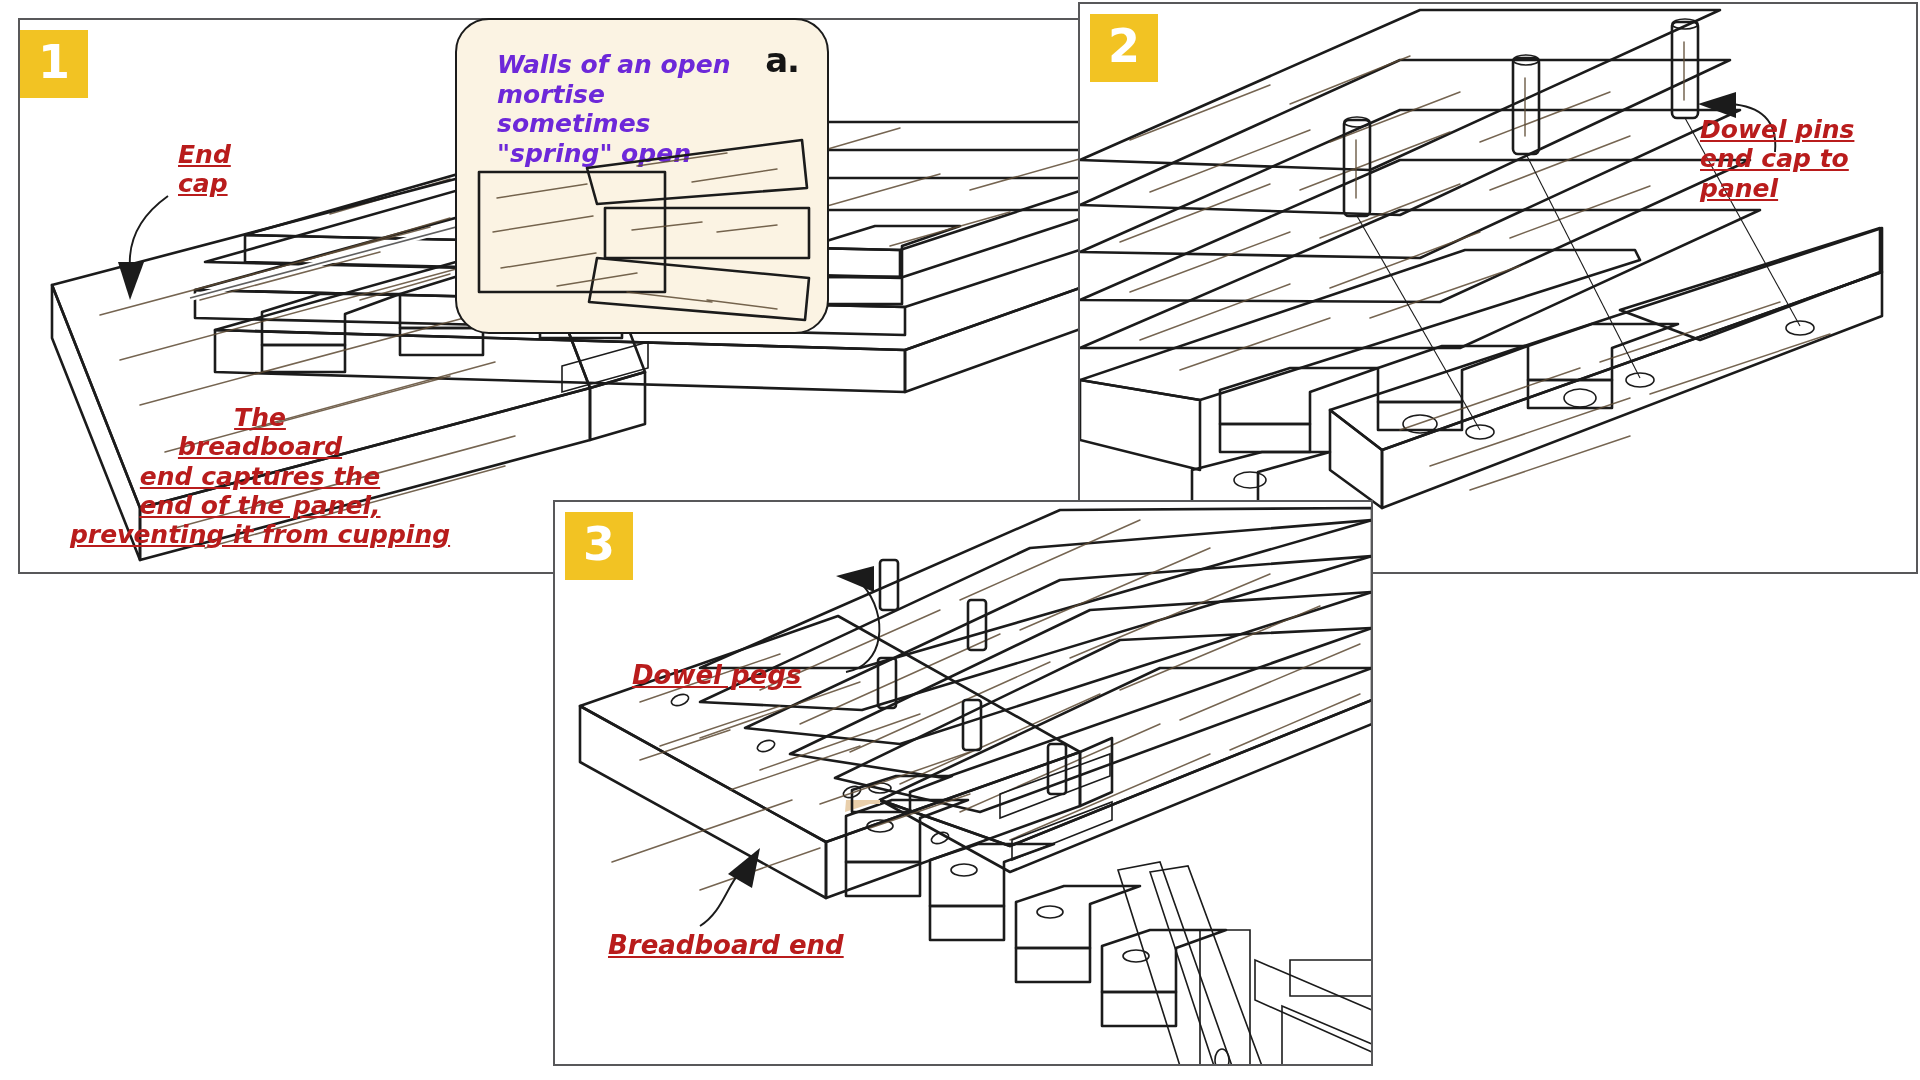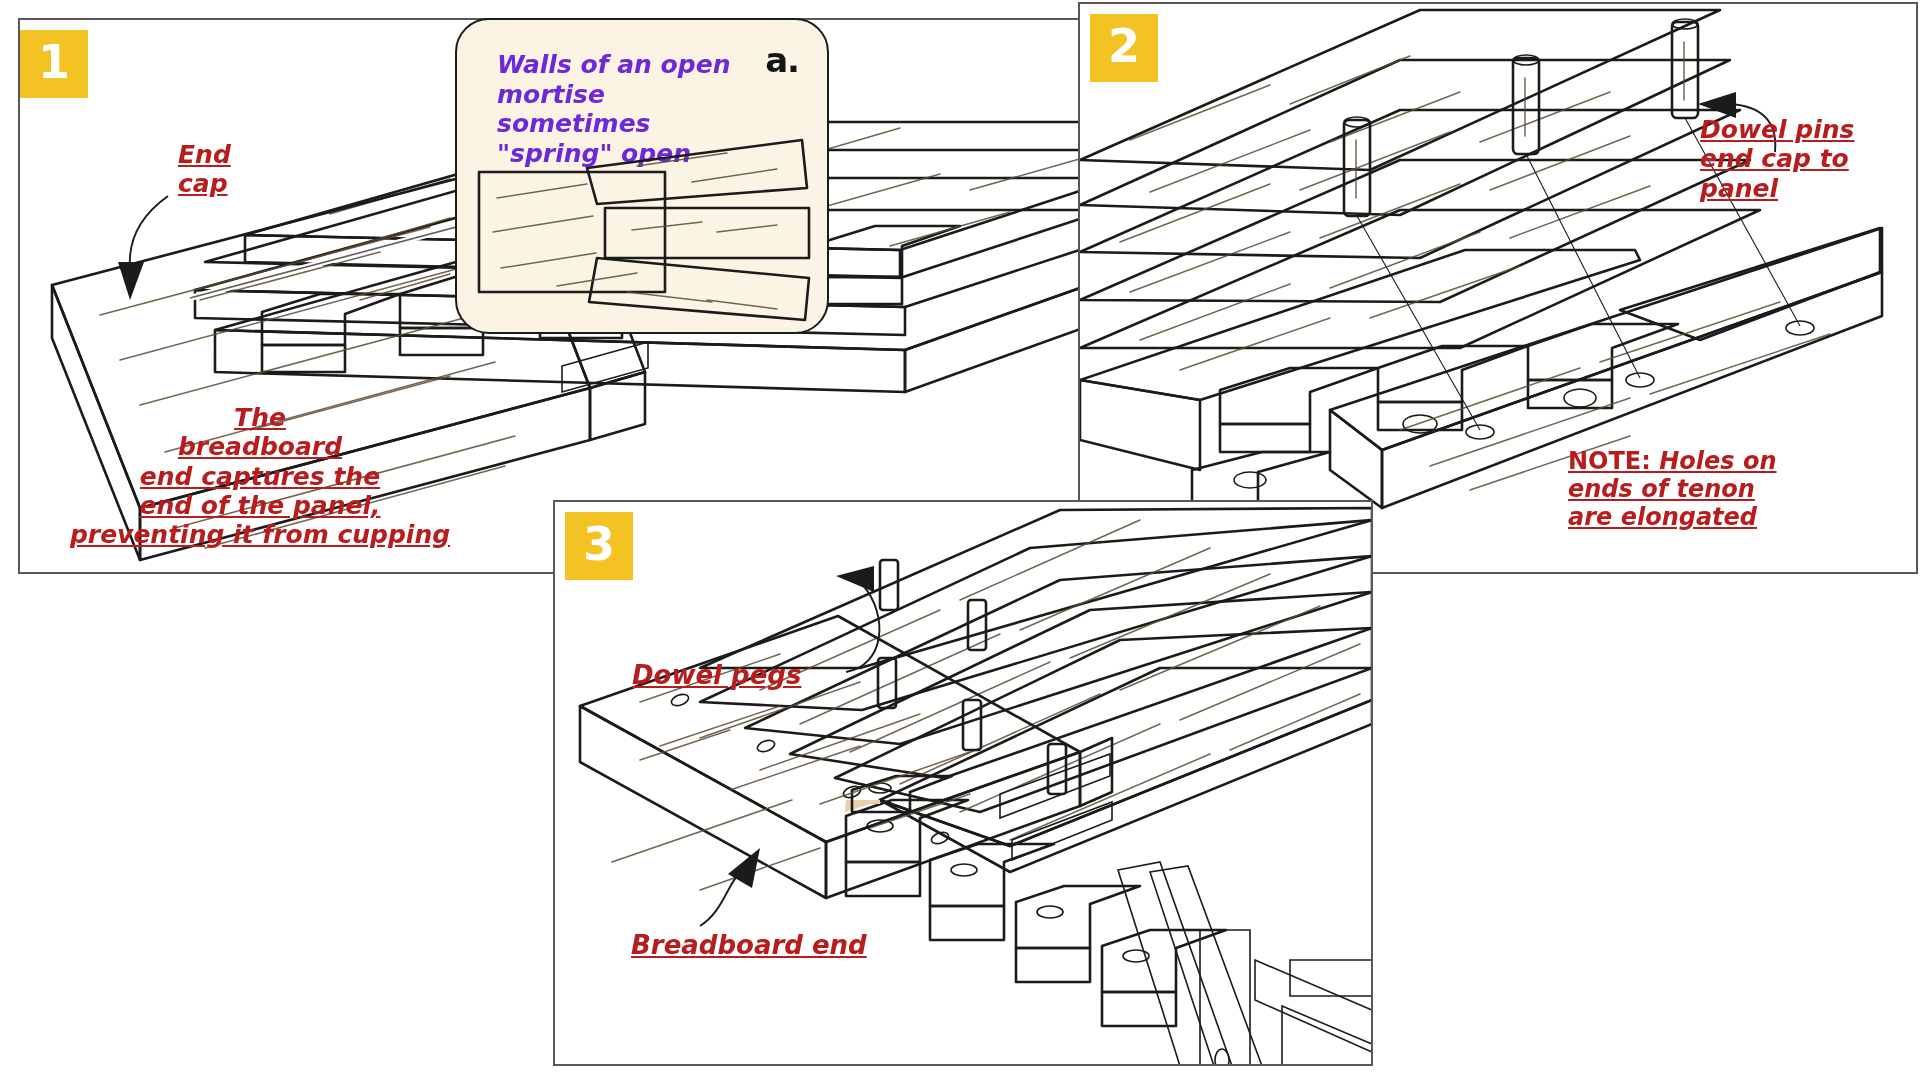--- a/index.html
+++ b/index.html
@@ -32,21 +32,21 @@
 
   
   .lbl{position:absolute;font-style:italic;font-weight:bold;color:#b91c1c;
        line-height:1.17;white-space:pre-line;z-index:25;text-decoration:underline;}
   #lbl-endcap{left:178px;top:140px;font-size:25px;}
   #lbl-bread-cap{left:50px;top:403px;font-size:25px;width:420px;text-align:center;}
   #lbl-dowelpins{left:1700px;top:115px;font-size:25px;}
   #lbl-note{left:1568px;top:447px;font-size:24px;width:300px;}
   #lbl-note b{font-style:normal;}
   #lbl-dowelpegs{left:608px;top:660px;font-size:26px;margin-left:24px;}
-  #lbl-breadend{left:631px;top:930px;font-size:26px;}
+  #lbl-breadend{left:608px;top:930px;font-size:26px;}
 
   
   svg.art{position:absolute;left:0;top:0;overflow:visible;}
   .ol{fill:none;stroke:#1b1b1b;stroke-width:2.6;stroke-linejoin:round;stroke-linecap:round;}
   .ol-thin{fill:none;stroke:#1b1b1b;stroke-width:1.6;stroke-linecap:round;}
   .grain{fill:none;stroke:#5d4a33;stroke-width:1.5;stroke-linecap:round;opacity:.85;}
   .leader{fill:none;stroke:#1b1b1b;stroke-width:1.9;}
   .hair{fill:none;stroke:#1b1b1b;stroke-width:1.1;}
 </style>
 </head>
@@ -295,23 +295,20 @@
   </svg>
 
   <div class="badge" style="left:1090px;top:14px;">
     <span>2</span>
   </div>
 
   <div class="lbl" id="lbl-dowelpins">Dowel pins
 end cap to
 panel</div>
 
-  <div class="lbl" id="lbl-note"><b>NOTE:</b><span> Holes on
-ends of tenon
-are elongated</span></div>
 
   <div class="panel" id="panel3"></div>
 
   <svg class="art" width="1920" height="1080">
     <defs>
       <clipPath id="clip3">
           <rect x="555" y="502" width="816" height="562"></rect>
         </clipPath>
     </defs>
     <g clip-path="url(#clip3)">

